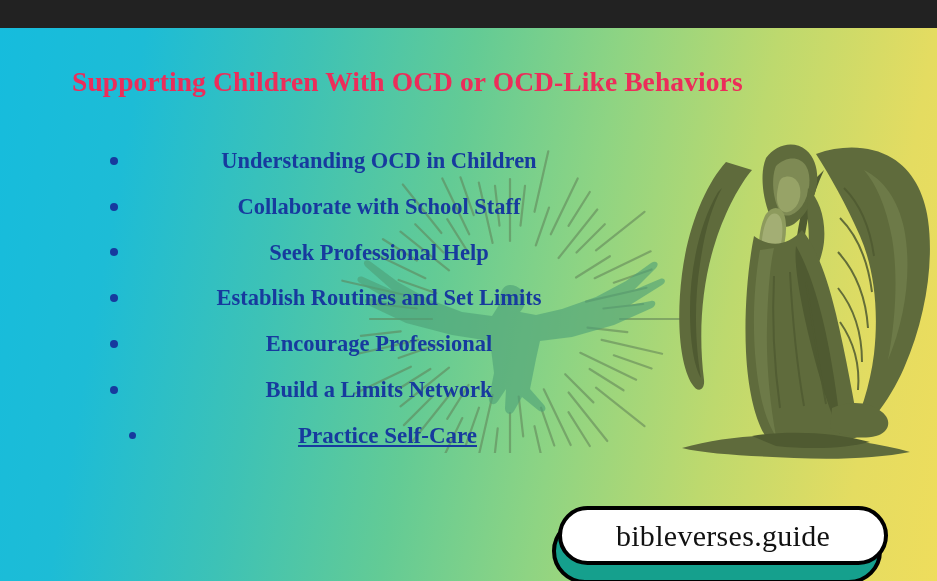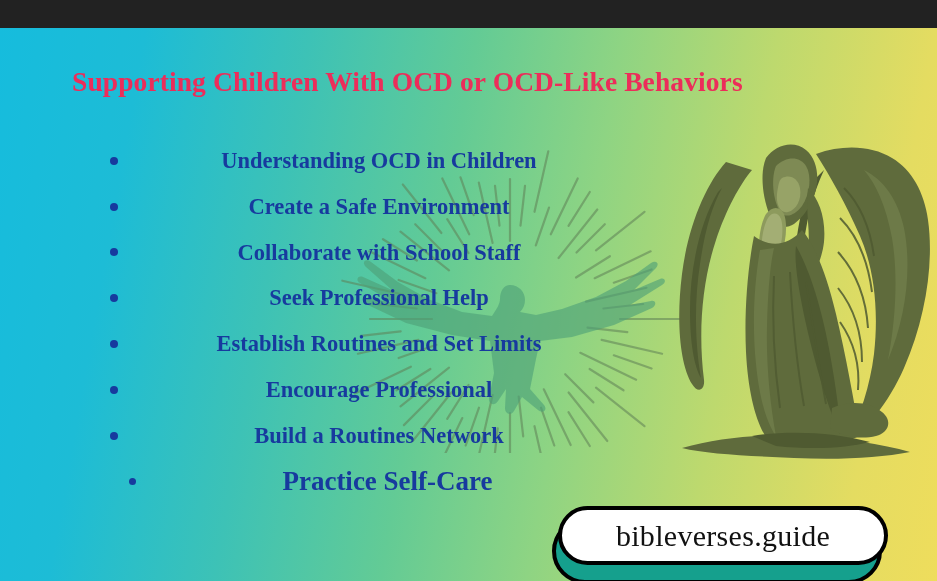--- a/index.html
+++ b/index.html
@@ -85,21 +85,22 @@
     left: 6px;
     top: 50%;
     width: 8px;
     height: 8px;
     margin-top: -4px;
     border-radius: 50%;
     background: #173a9e;
   }
   .list li.sub {
     padding-left: 47px;
-    font-size: 27px;
+    font-size: 23px;
+    text-decoration: underline;
   }
   .list li.sub .bullet {
     left: 25px;
     width: 7px;
     height: 7px;
     margin-top: -3.5px;
   }
 
   
   .badge-wrap {
@@ -291,41 +292,37 @@
 
   <div class="title">Supporting Children With OCD or OCD-Like Behaviors</div>
 
   <ul class="list">
     <li>
       <span class="bullet"></span>
       <span>Understanding OCD in Children</span>
     </li>
     <li>
       <span class="bullet"></span>
-      <span>Create a Safe Environment</span>
-    </li>
-    <li>
-      <span class="bullet"></span>
       <span>Collaborate with School Staff</span>
     </li>
     <li>
       <span class="bullet"></span>
       <span>Seek Professional Help</span>
     </li>
     <li>
       <span class="bullet"></span>
       <span>Establish Routines and Set Limits</span>
     </li>
     <li>
       <span class="bullet"></span>
       <span>Encourage Professional</span>
     </li>
     <li>
       <span class="bullet"></span>
-      <span>Build a Routines Network</span>
+      <span>Build a Limits Network</span>
     </li>
     <li class="sub">
       <span class="bullet"></span>
       <span>Practice Self-Care</span>
     </li>
   </ul>
 
   <div class="badge-wrap">
     <div class="badge-shadow"></div>
     <div class="badge">

